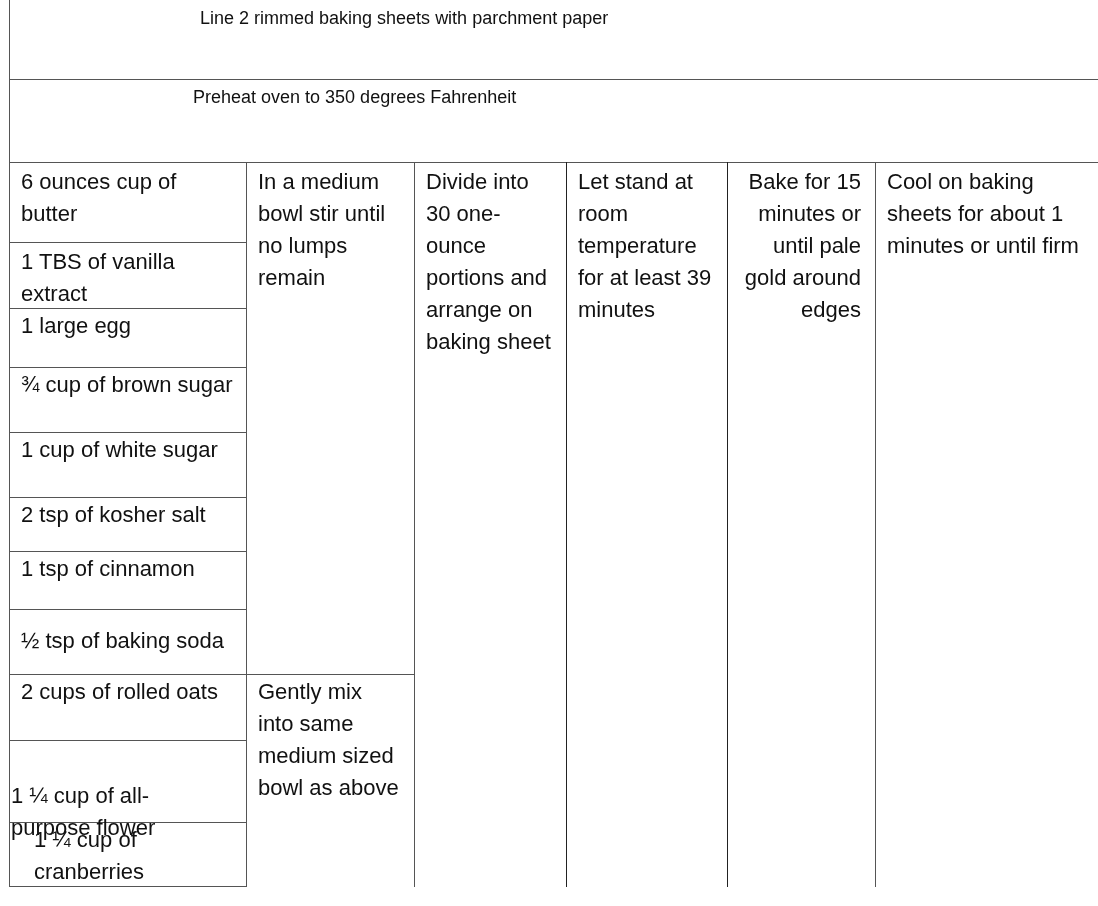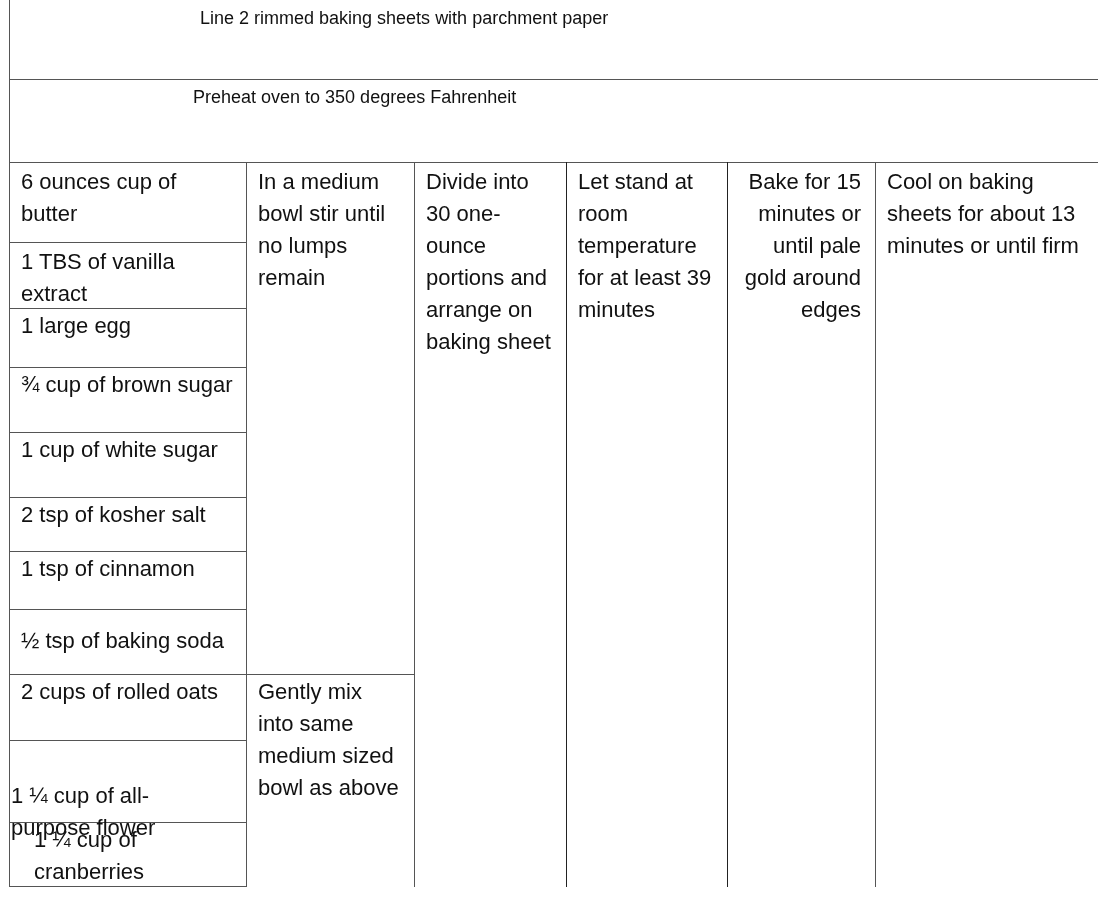--- a/index.html
+++ b/index.html
@@ -53,14 +53,14 @@
   <div class="cell" style="left:10px; top:674px; width:236px; padding-top:2px;">2 cups of rolled oats</div>
   <div class="cell" style="left:0; top:740px; width:236px; padding-top:16px;margin-top:24px;">1 ¼ cup of all-purpose flower</div>
   <div class="cell" style="left:23px; top:822px; width:236px; padding-top:2px;">1 ¼ cup of cranberries</div>
 
   <div class="cell" style="left:247px; top:162px; width:167px;">In a medium bowl stir until no lumps remain</div>
   <div class="cell" style="left:247px; top:674px; width:167px; padding-top:2px;">Gently mix into same medium sized bowl as above</div>
 
   <div class="cell" style="left:415px; top:162px; width:151px;">Divide into 30 one-ounce portions and arrange on baking sheet</div>
   <div class="cell" style="left:567px; top:162px; width:160px;">Let stand at room temperature for at least 39 minutes</div>
   <div class="cell" style="left:725px; top:162px; width:147px;text-align:right;">Bake for 15 minutes or until pale gold around edges</div>
-  <div class="cell" style="left:876px; top:162px; width:215px;">Cool on baking sheets for about 13 minutes or until firm</div>
+  <div class="cell" style="left:876px; top:162px; width:215px;">Cool on baking sheets for about 1 minutes or until firm</div>
 </div>
 
 </body></html>

